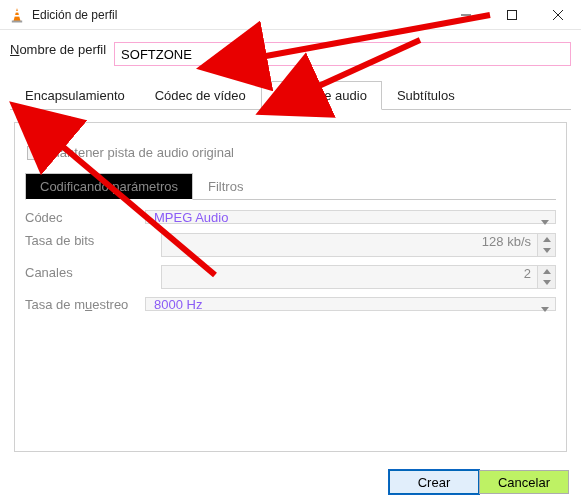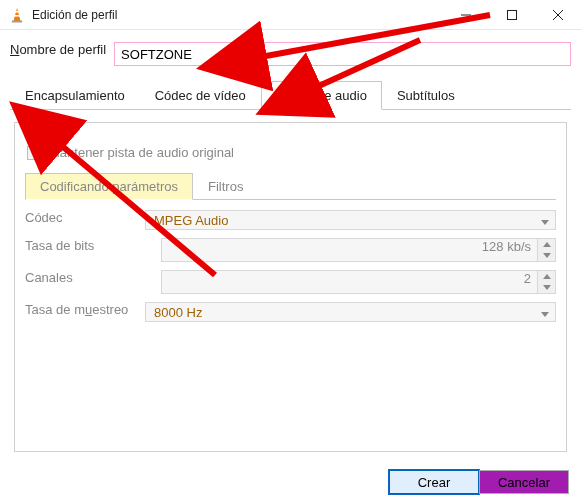--- a/index.html
+++ b/index.html
@@ -30,38 +30,38 @@
   .group { margin: 12px 4px 0 4px; border: 1px solid #d0d0d0; position: relative; padding: 18px 10px 10px 10px; height: 330px; }
   .group-legend { position: absolute; top: -10px; left: 6px; background: #fff; padding: 0 4px; display: flex; align-items: center; gap: 6px; font-size: 13px; }
   .chk { width: 14px; height: 14px; border: 1px solid #333; display: inline-block; background: #fff; }
   .chk.disabled { border-color: #bbb; background: #f4f4f4; }
 
   .keep-row { display: flex; align-items: center; gap: 8px; margin: 4px 0 12px 2px; color: #888; font-size: 13px; }
 
   
   .subtabs { display: flex; border-bottom: 1px solid #c8c8c8; }
   .subtab { font-size: 13px; padding: 5px 14px; border: 1px solid transparent; border-bottom: none; color: #888; position: relative; top: 1px; }
-  .subtab.active { background: #fef9c3; border-color: #c8c8c8; border-bottom: 1px solid #fff; }
+  .subtab.active { background: #000000; border-color: #c8c8c8; border-bottom: 1px solid #fff; }
 
   
   .form { margin-top: 10px; }
   .frow { display: flex; margin-bottom: 8px; }
   .flabel { width: 120px; font-size: 13px; color: #888; }
   .flabel .ul { text-decoration: underline; }
-  .select { flex: 1; height: 20px; background: #f6f6f6; border: 1px solid #d8d8d8; display: flex; align-items: center; padding: 0 22px 0 8px; font-size: 13px; color: #a16207; position: relative; }
+  .select { flex: 1; height: 14px; background: #f6f6f6; border: 1px solid #d8d8d8; display: flex; align-items: center; padding: 0 22px 0 8px; font-size: 13px; color: #8b5cf6; position: relative; }
   .select::after { content: ""; position: absolute; right: 6px; top: 9px; border-left: 4px solid transparent; border-right: 4px solid transparent; border-top: 5px solid #888; }
   .spin { flex: 1; display: flex; }
   .spin-field { flex: 1; height: 24px; border: 1px solid #d8d8d8; background: #f6f6f6; text-align: right; padding: 0 6px; font-size: 13px; color: #888; margin-left: 16px; }
   .spin-btns { width: 18px; display: flex; flex-direction: column; border: 1px solid #d8d8d8; border-left: none; }
   .spin-btn { flex: 1; background: #f0f0f0; display: flex; align-items: center; justify-content: center; }
   .spin-btn svg { display: block; }
 
   
   .buttons { position: absolute; bottom: 10px; right: 12px; display: flex; }
-  .btn { min-width: 90px; height: 24px; border: 1px solid #adadad; background: #a21caf; font-size: 13px; padding: 0 14px; }
+  .btn { min-width: 90px; height: 24px; border: 1px solid #adadad; background: #bef264; font-size: 13px; padding: 0 14px; }
   .btn.primary { border: 1px solid #0065b7; background: #e1eefb; outline: 1px solid #0a66c2; }
 
   
   .arrows { position: absolute; inset: 0; pointer-events: none; }
 </style>
 </head>
 <body>
 
 <div class="titlebar">
   <span class="app-icon">

